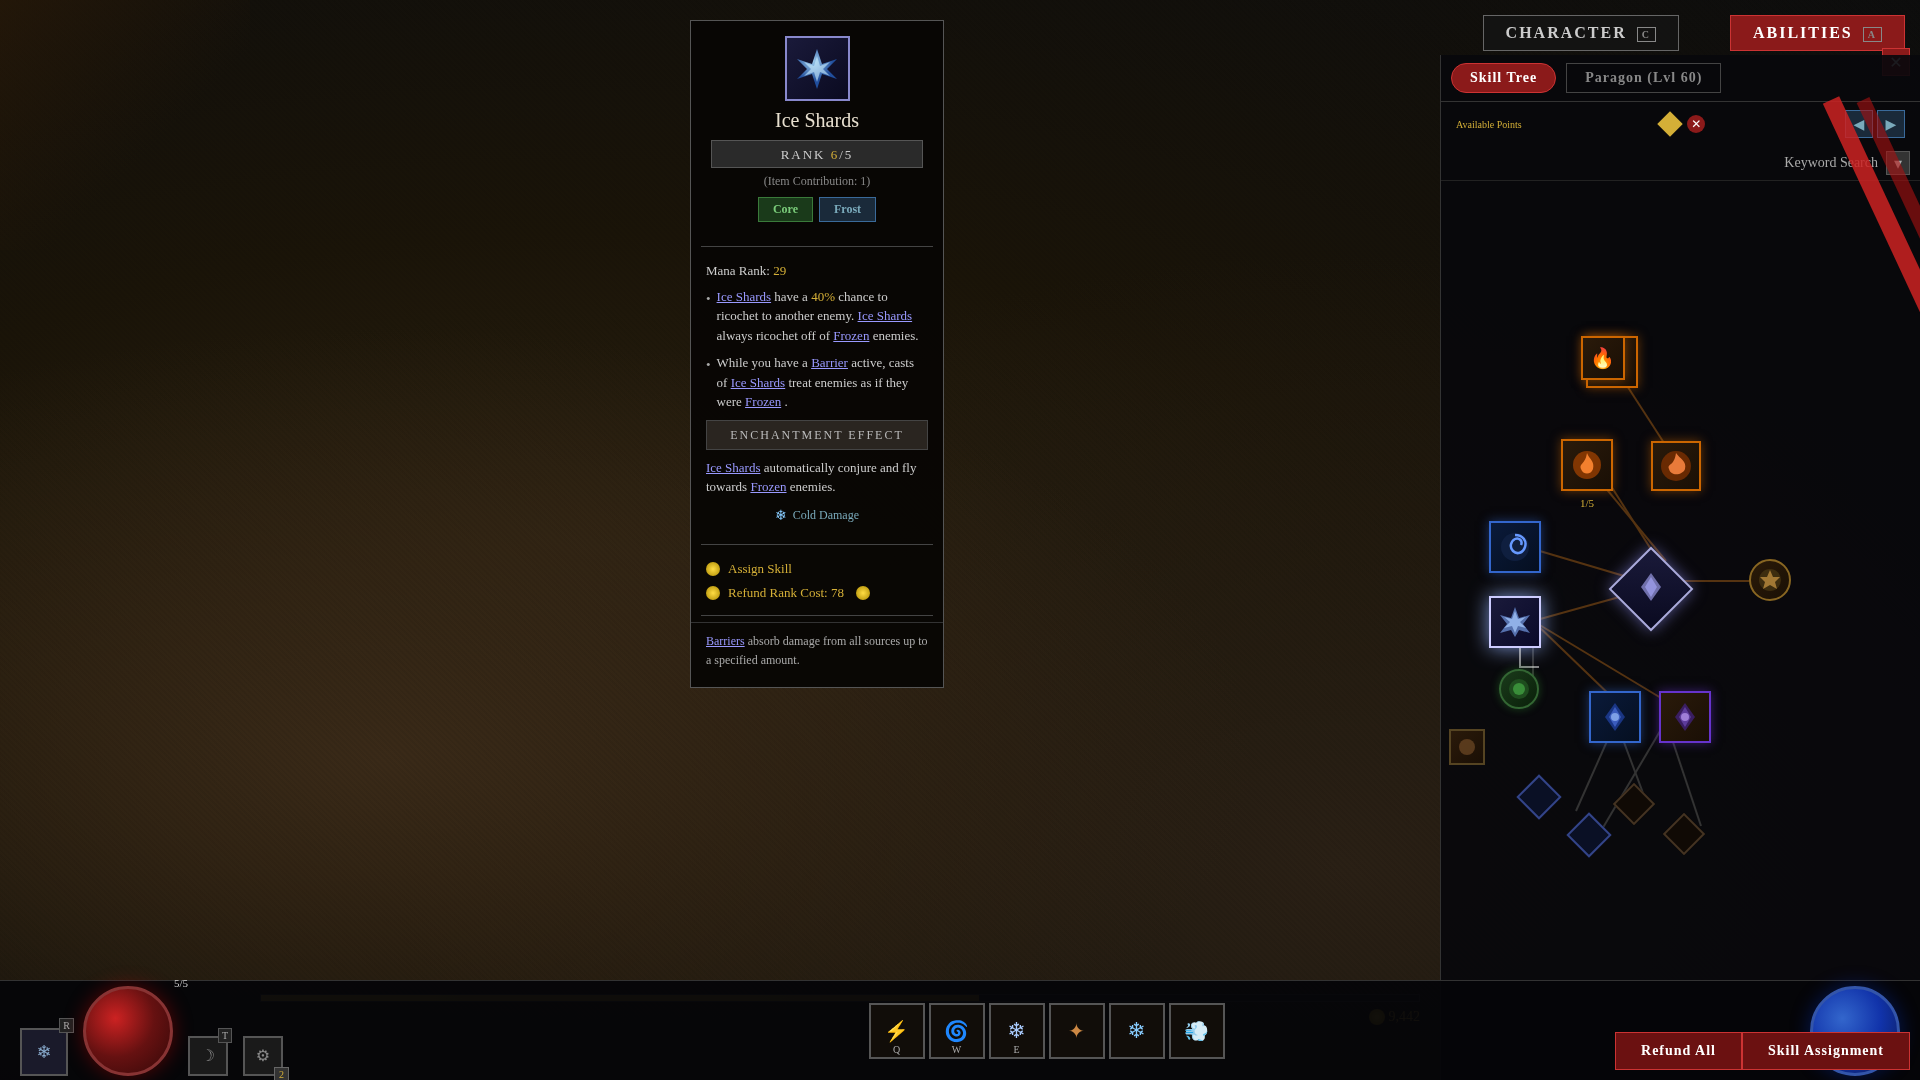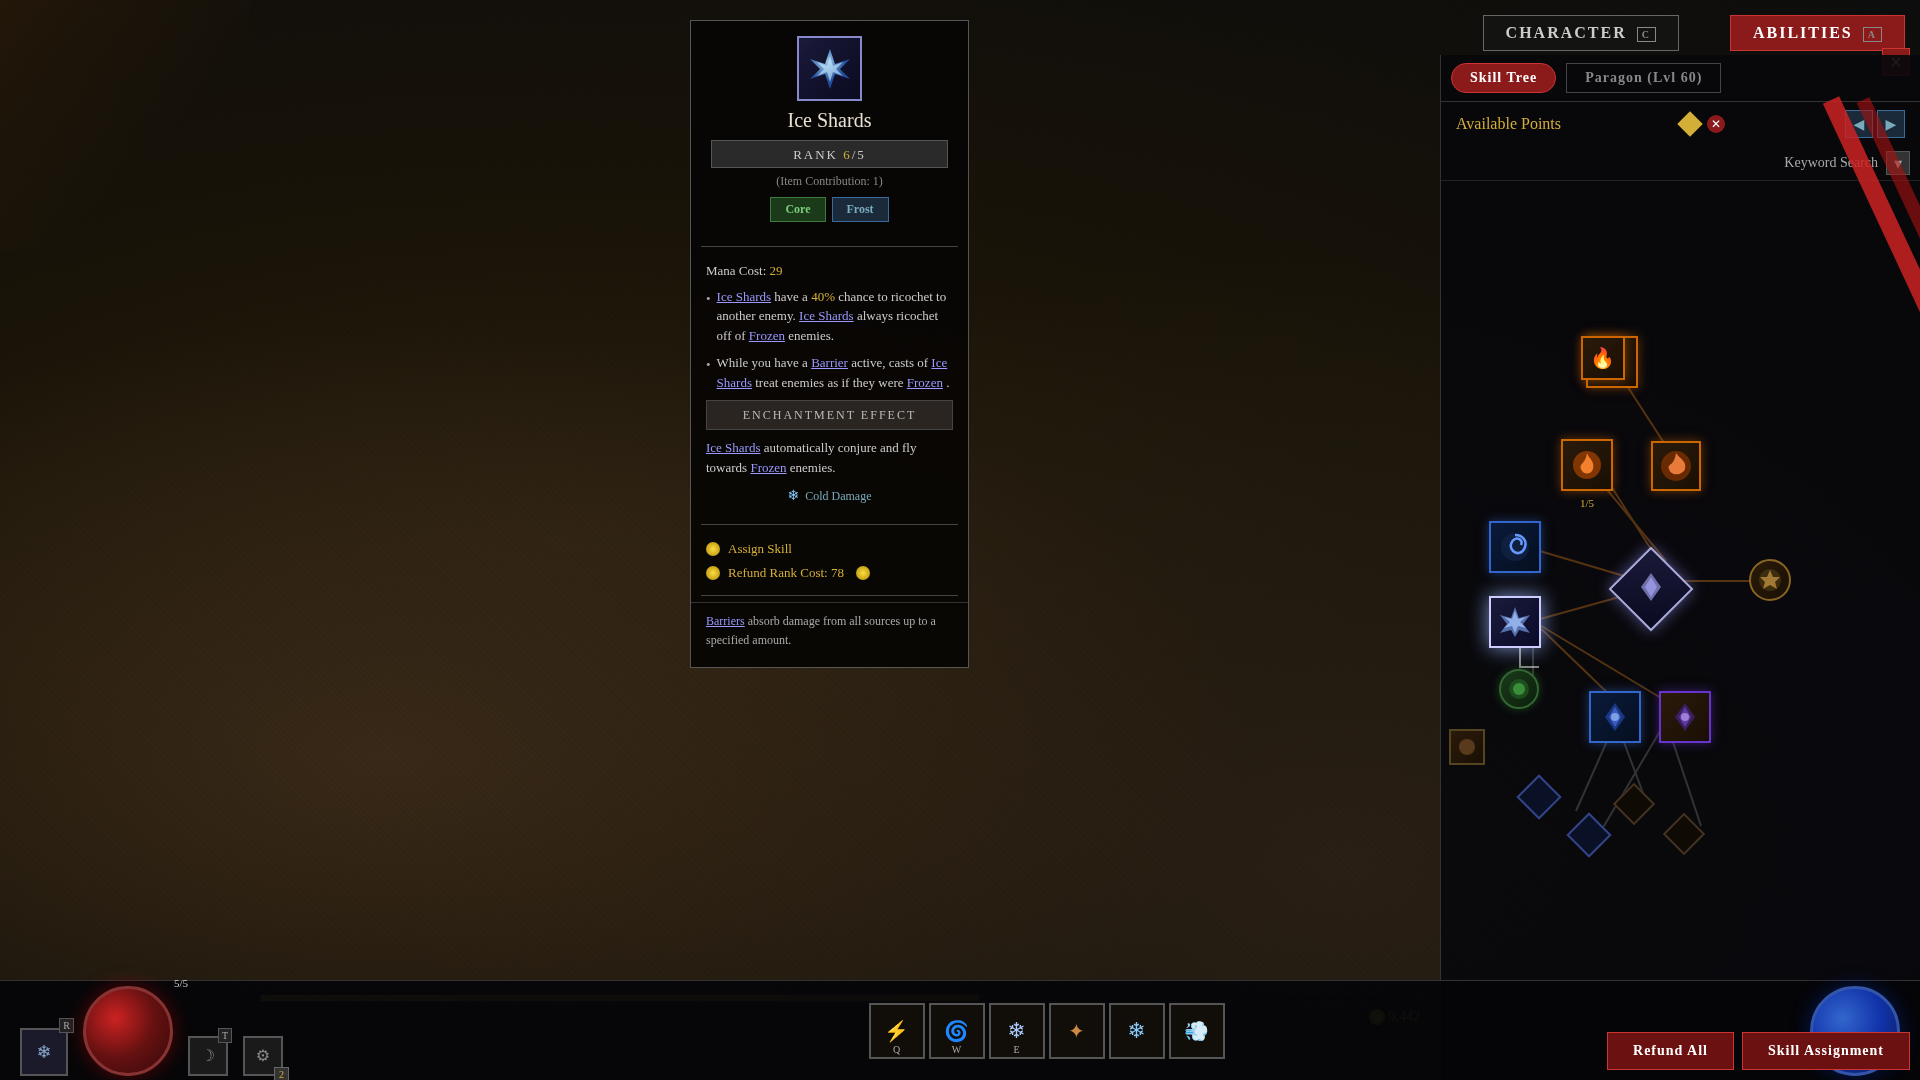--- a/index.html
+++ b/index.html
@@ -133,21 +133,21 @@
 
     .points-row {
       display: flex;
       align-items: center;
       justify-content: space-between;
       padding: 8px 15px;
     }
 
     .points-label {
       color: #d4af37;
-      font-size: 16px;
+      font-size: 10px;
       text-align: center;
     }
 
     .points-icons {
       display: flex;
       align-items: center;
       gap: 8px;
     }
 
     .keyword-search-area {
@@ -331,21 +331,21 @@
     .exp-bar-fill {
       height: 100%;
       background: linear-gradient(90deg, #d4af37, #aa8822);
     }
 
     
     .skill-popup {
       position: absolute;
       top: 20px;
       left: 690px;
-      width: 279px;
+      width: 254px;
       background: rgba(8, 6, 4, 0.97);
       border: 1px solid #555;
       padding: 0;
       z-index: 100;
     }
 
     .popup-header {
       text-align: center;
       padding: 15px 10px 8px;
     }
@@ -536,21 +536,20 @@
       color: #aaa;
       line-height: 1.5;
     }
 
     
     .bottom-right-btns {
       position: absolute;
       bottom: 10px;
       right: 10px;
       display: flex;
-      gap: 8px;
     }
 
     .br-btn {
       padding: 10px 25px;
       font-size: 14px;
       font-weight: bold;
       letter-spacing: 1px;
       cursor: pointer;
       border: 1px solid #cc3333;
       color: #fff;
@@ -695,21 +694,21 @@
     <div class="tags-row">
       <span class="tag-badge tag-core">Core</span>
       <span class="tag-badge tag-frost">Frost</span>
     </div>
   </div>
 
   <hr class="divider">
 
   <div class="popup-body">
     <div class="mana-cost">
-      <span>Mana Cost:</span>
+      <span>Mana Rank:</span>
       <span class="highlight-gold">29</span>
     </div>
 
 
     <div class="bullet-item">
       <span class="bullet-dot">•</span>
       <span>
         <span class="underline-link">Ice Shards</span>
         <span> have a </span>
         <span class="highlight-gold">40%</span>

